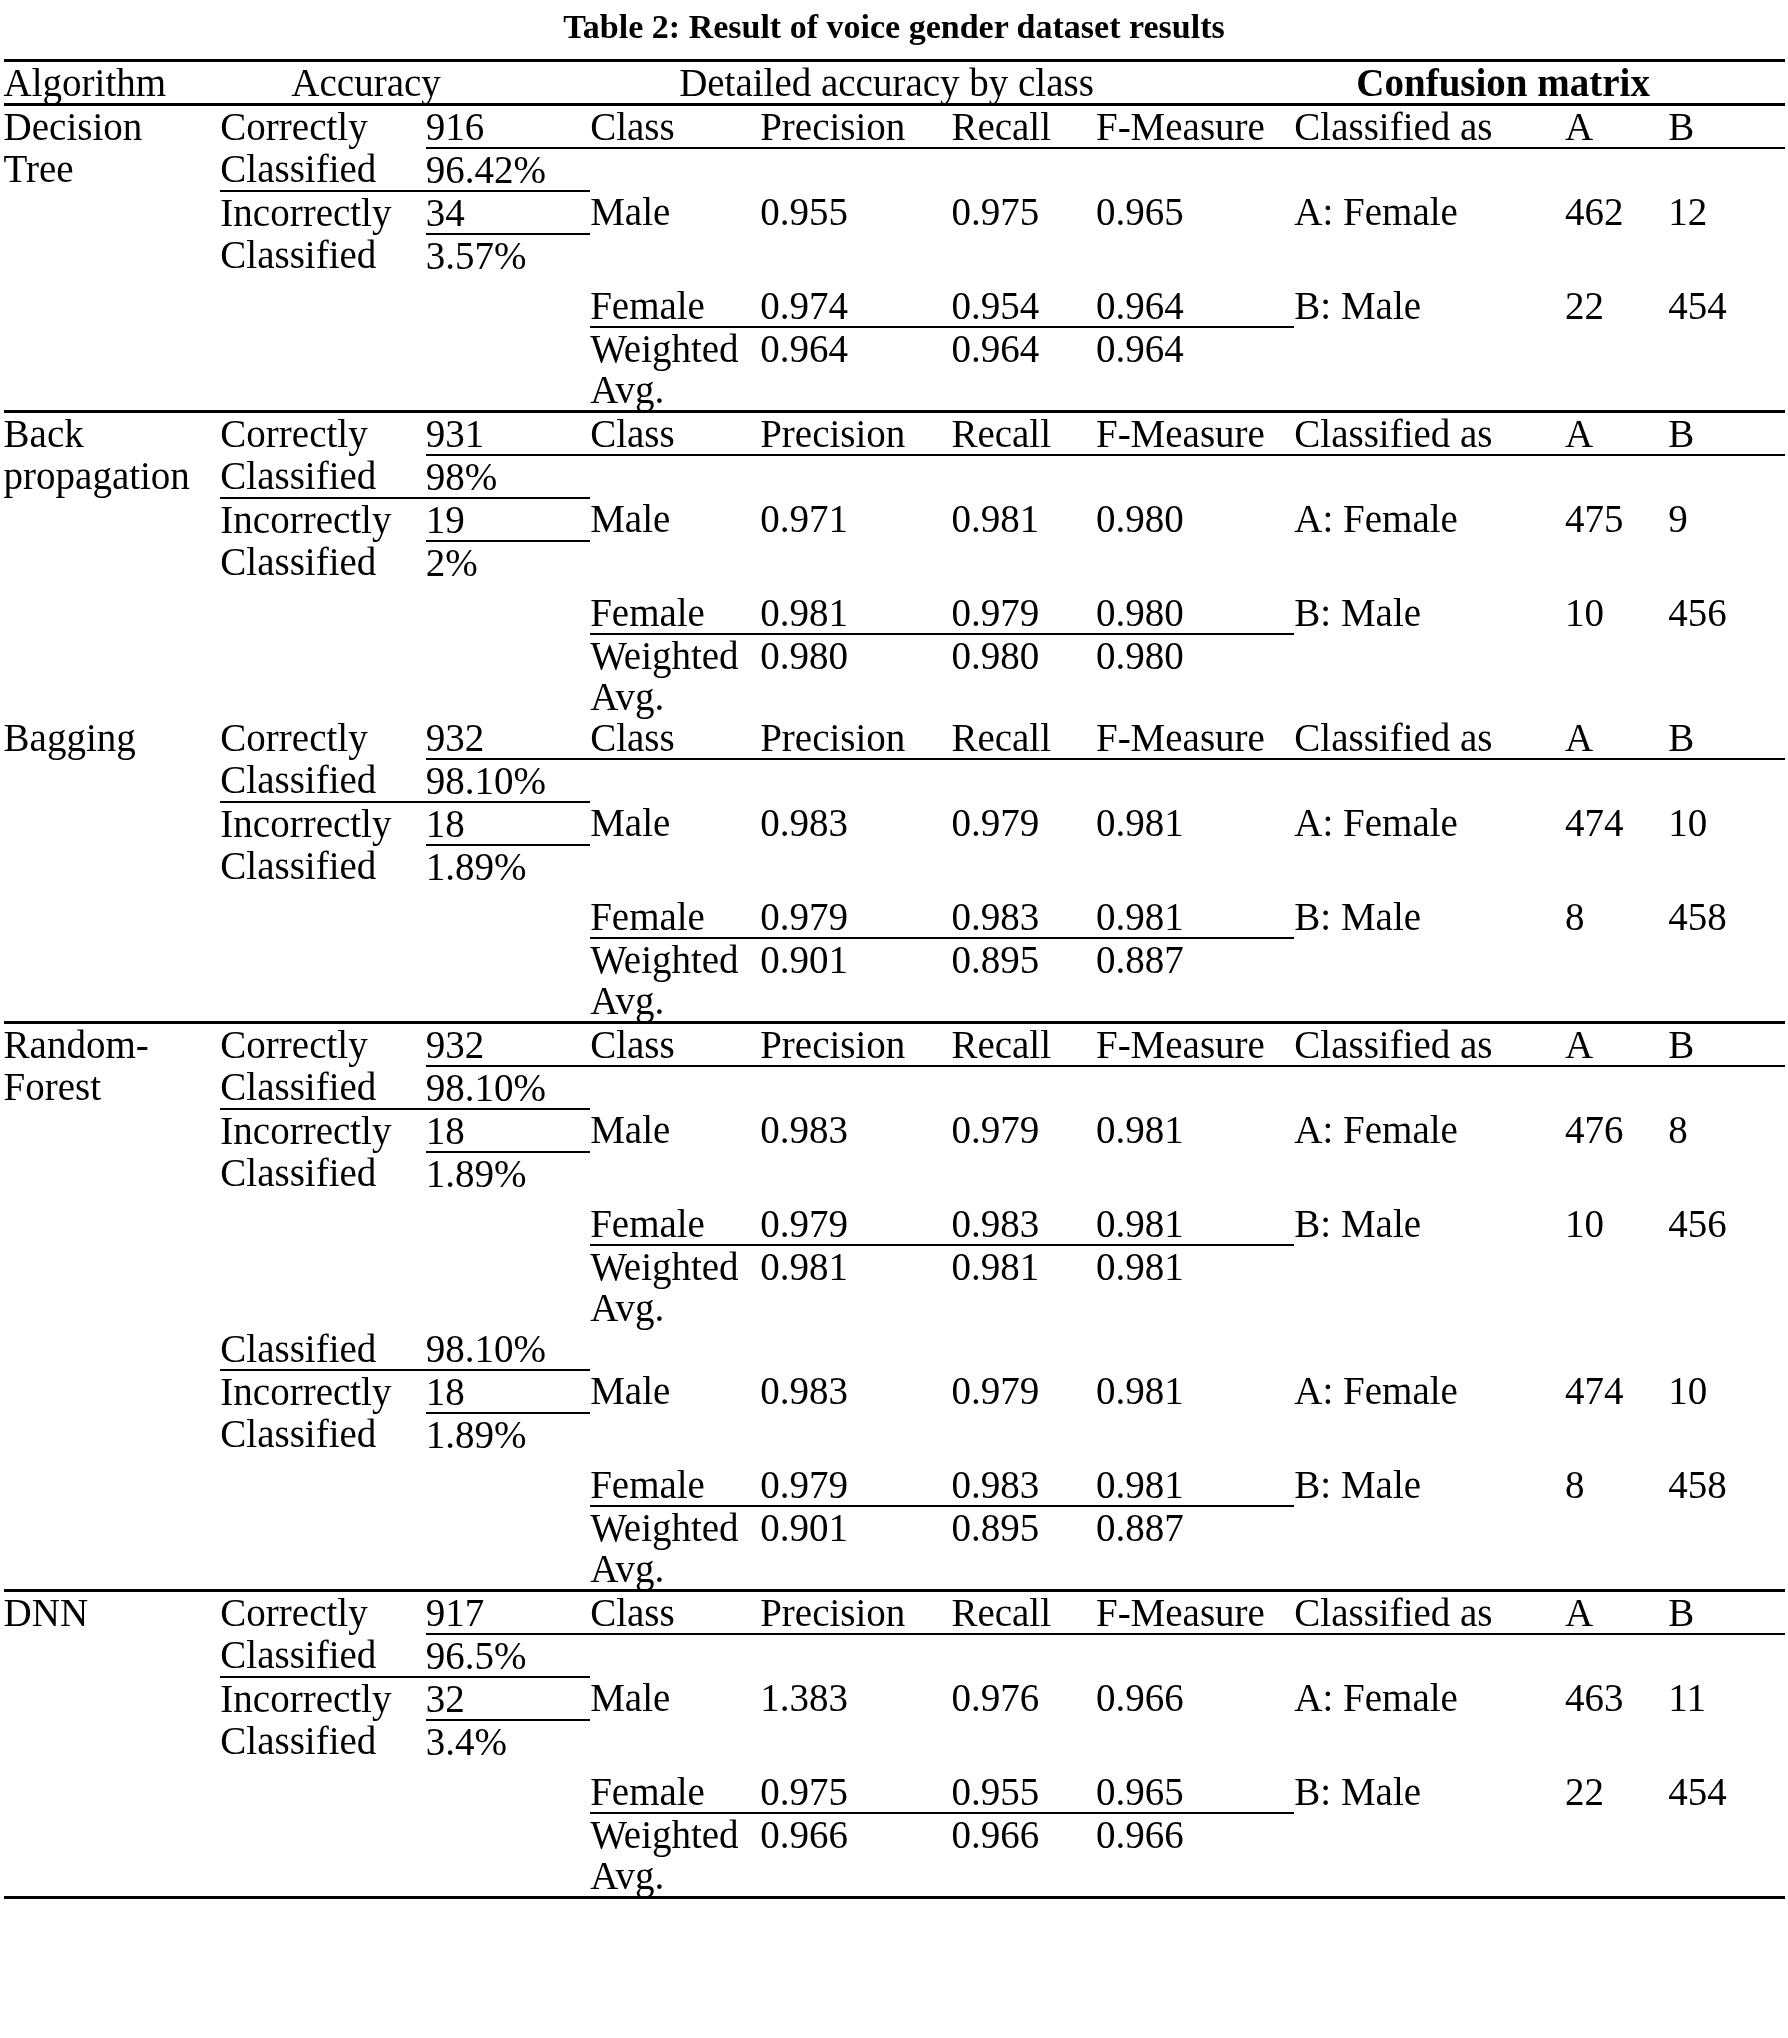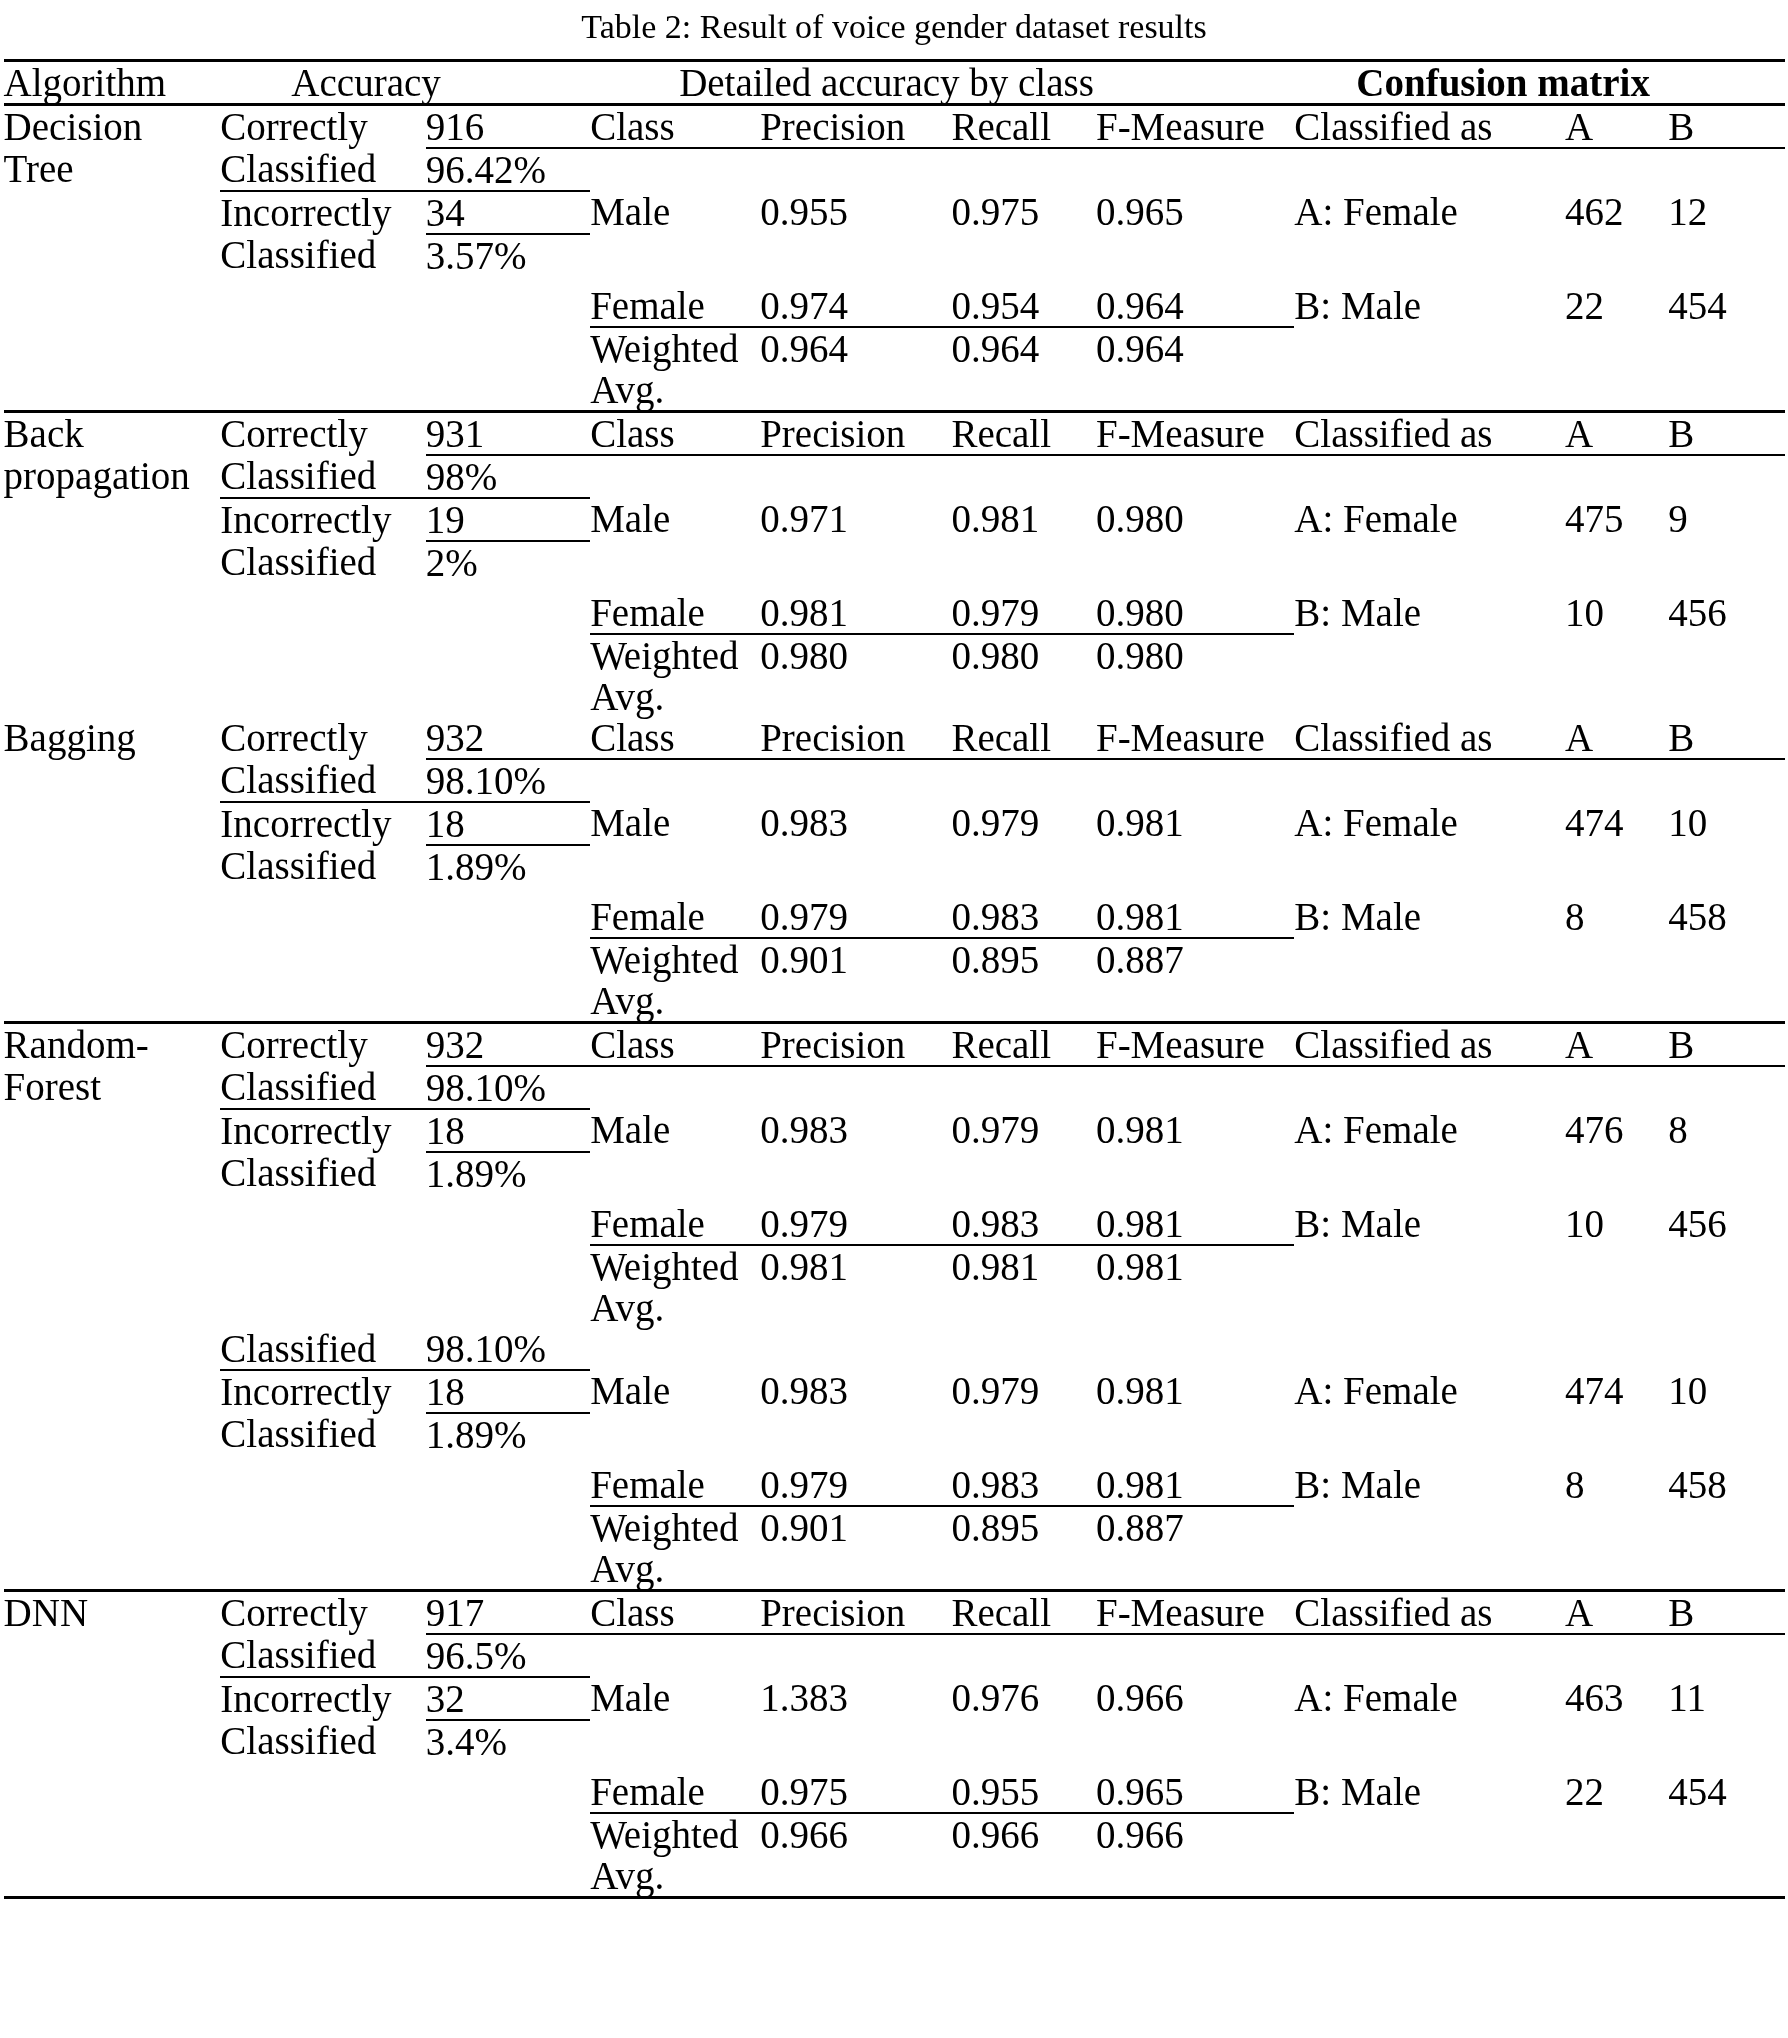--- a/index.html
+++ b/index.html
@@ -27,24 +27,24 @@
   
   .caption {
     text-align: center;
     font-size: 34px;
     line-height: 42px;
     padding-top: 5.5px;
     padding-bottom: 11px;
     white-space: nowrap;
   }
   .caption .cap-label {
-    font-weight: normal;
+    font-weight: bold;
   }
   .caption .cap-text {
-    font-weight: normal;
+    font-weight: bold;
     margin-top: 28px;
   }
 
   
   table.tbl {
     border-collapse: collapse;
     width: 1781px;
     table-layout: fixed;
     font-size: 39px;
   }

